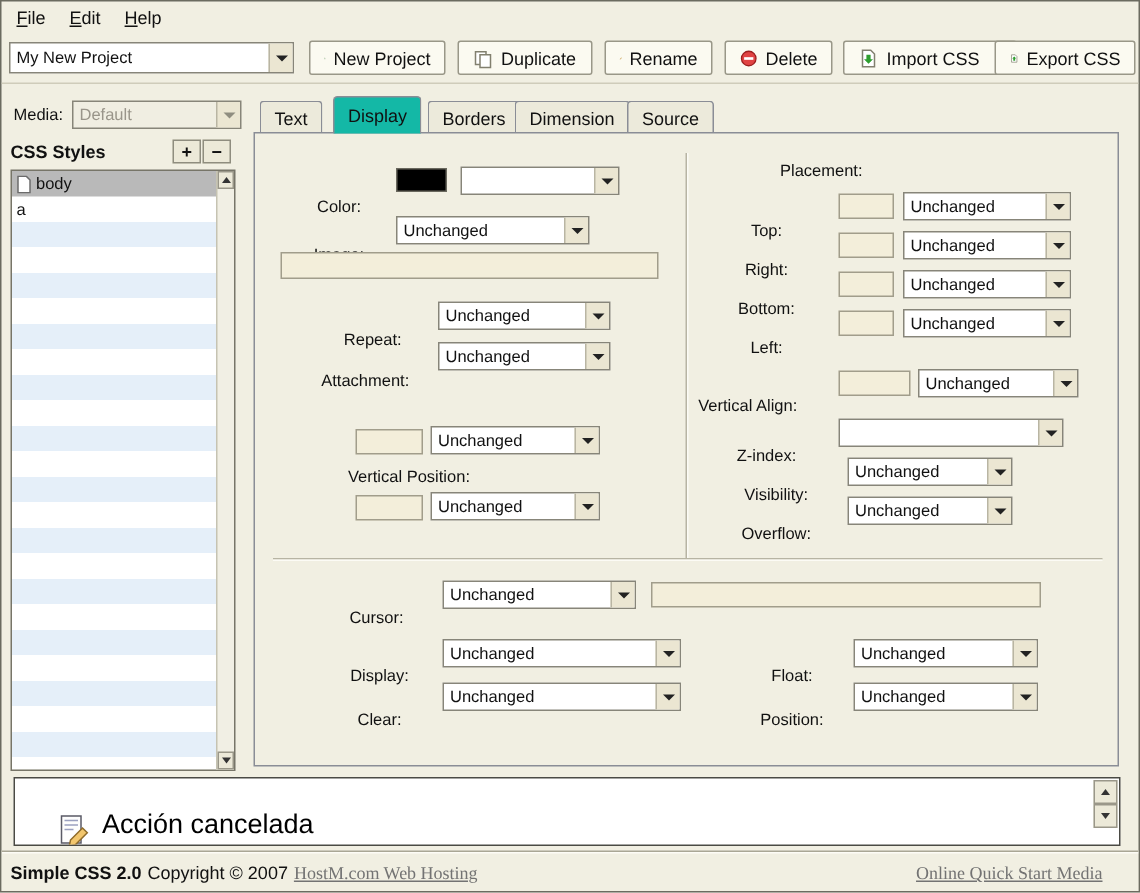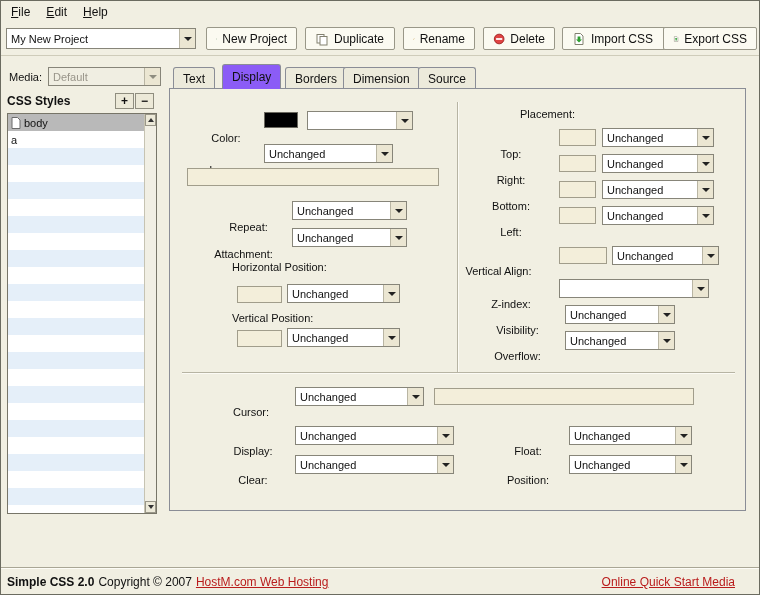--- a/index.html
+++ b/index.html
@@ -28,35 +28,35 @@
   .styles-header{position:absolute;left:6px;top:93px;font-weight:bold;font-size:12px;}
   .style-list{position:absolute;left:6px;top:112px;width:150px;height:401px;border:1px solid #777568;background:repeating-linear-gradient(to bottom,#e5eff9 0,#e5eff9 17px,#fff 17px,#fff 34px);}
   .list-item{position:absolute;left:0;width:137px;height:17px;display:flex;align-items:center;gap:3px;padding-left:3px;}
   .list-item.selected{background:#b9b9b9;}
   .list-sb{position:absolute;top:0;right:0;width:12px;height:100%;background:#f1efe4;border-left:1px solid #c6c3b2;}
   .sb-btn{position:absolute;left:0;width:11px;height:12px;background:#ece9d8;border:1px solid #9a9789;display:flex;align-items:center;justify-content:center;}
   .tri-up{width:0;height:0;border-left:3px solid transparent;border-right:3px solid transparent;border-bottom:4px solid #333;}
   .tri-down{width:0;height:0;border-left:3px solid transparent;border-right:3px solid transparent;border-top:4px solid #333;}
   
   .tab{position:absolute;top:66px;height:22px;padding:0 9px;display:flex;align-items:center;font-size:12px;background:#eceadb;border:1px solid #8a8d96;border-bottom:none;border-radius:3px 3px 0 0;z-index:1;cursor:default;}
-  .tab.active{top:63px;height:25px;background:#8b5cf6;z-index:3;}
+  .tab.active{top:63px;height:25px;background:#14b8a6;z-index:3;}
   .panel{position:absolute;left:168px;top:87px;width:577px;height:423px;background:#f1efe2;border:1px solid #8a8d96;z-index:2;}
   .div-v{position:absolute;width:2px;border-left:1px solid #b7b4a3;border-right:1px solid #fcfbf5;}
   .div-h{position:absolute;height:2px;border-top:1px solid #b7b4a3;border-bottom:1px solid #fcfbf5;}
   .swatch{position:absolute;width:34px;height:16px;border:1px solid #6a685e;background:#000;}
   
   .msgbox{position:absolute;left:8px;top:517px;width:738px;height:46px;background:#fff;border:1px solid #4a4a44;overflow:hidden;}
   .msg-text{position:absolute;left:58px;top:20px;font-size:18px;color:#000;}
   .msg-icon{position:absolute;left:28px;top:24px;}
   .msg-sb-btn{position:absolute;right:1px;width:16px;height:16px;background:#ece9d8;border:1px solid #9a9789;display:flex;align-items:center;justify-content:center;}
   
   .statusbar{position:absolute;left:0;right:0;bottom:0;height:27px;background:#f1efe2;border-top:1px solid #a9a695;box-shadow:inset 0 1px 0 #fdfcf6;font-size:12px;}
   .sb-left{position:absolute;left:6px;top:7px;display:flex;gap:4px;align-items:flex-start;}
   .sb-right{position:absolute;right:24px;top:7px;}
-  .link{color:#b91c1c;text-decoration:underline;cursor:pointer;}
+  .link{color:#737373;text-decoration:underline;cursor:pointer;font-family:Liberation Serif, serif;}
   .bold{font-weight:bold;}
 </style>
 </head>
 <body>
 
 <div id="app">
 
   <div class="menubar">
     <div class="menu-item">File</div>
     <div class="menu-item">Edit</div>
@@ -169,21 +169,20 @@
       <span class="ct">Unchanged</span>
       <span class="cb"></span>
     </div>
 
     <div class="lbl r" style="left:30px;top:143px;width:87px">Attachment:</div>
     <div class="combo" style="left:122px;top:139px;width:115px">
       <span class="ct">Unchanged</span>
       <span class="cb"></span>
     </div>
 
-    <div class="lbl c" style="left:62px;top:172px;width:178px">Horizontal Position:</div>
     <div class="field" style="left:67px;top:197px;width:45px"></div>
     <div class="combo" style="left:117px;top:195px;width:113px">
       <span class="ct">Unchanged</span>
       <span class="cb"></span>
     </div>
 
     <div class="lbl c" style="left:62px;top:223px;width:178px">Vertical Position:</div>
     <div class="field" style="left:67px;top:241px;width:45px"></div>
     <div class="combo" style="left:117px;top:239px;width:113px">
       <span class="ct">Unchanged</span>
@@ -271,20 +270,34 @@
       <span class="ct">Unchanged</span>
       <span class="cb"></span>
     </div>
     <div class="lbl r" style="left:322px;top:369px;width:72px">Position:</div>
     <div class="combo" style="left:399px;top:366px;width:123px">
       <span class="ct">Unchanged</span>
       <span class="cb"></span>
     </div>
   </div>
 
+  <div class="msgbox">
+    <svg class="msg-icon" width="22" height="22" viewBox="0 0 22 22">
+      <rect x="3" y="1" width="13" height="18" fill="#fdfdfd" stroke="#5a5a66"></rect>
+      <path d="M5 4h9M5 7h9M5 10h6" stroke="#9aa0c0" stroke-width="1" fill="none"></path>
+      <path d="M9 17l8-8 3.2 3.2-8 8-4 .8z" fill="#f2c66d" stroke="#8f6b2a"></path>
+    </svg>
+    <div class="msg-text">Acción cancelada</div>
+    <div class="msg-sb-btn" style="top:1px">
+        <span class="tri-up"></span>
+      </div>
+    <div class="msg-sb-btn" style="top:17px">
+        <span class="tri-down"></span>
+      </div>
+  </div>
 
   <div class="statusbar">
     <div class="sb-left">
       <span class="bold">Simple CSS 2.0</span>
       <span>Copyright © 2007</span>
       <a class="link">HostM.com Web Hosting</a>
     </div>
     <div class="sb-right">
       <a class="link">Online Quick Start Media</a>
     </div>

